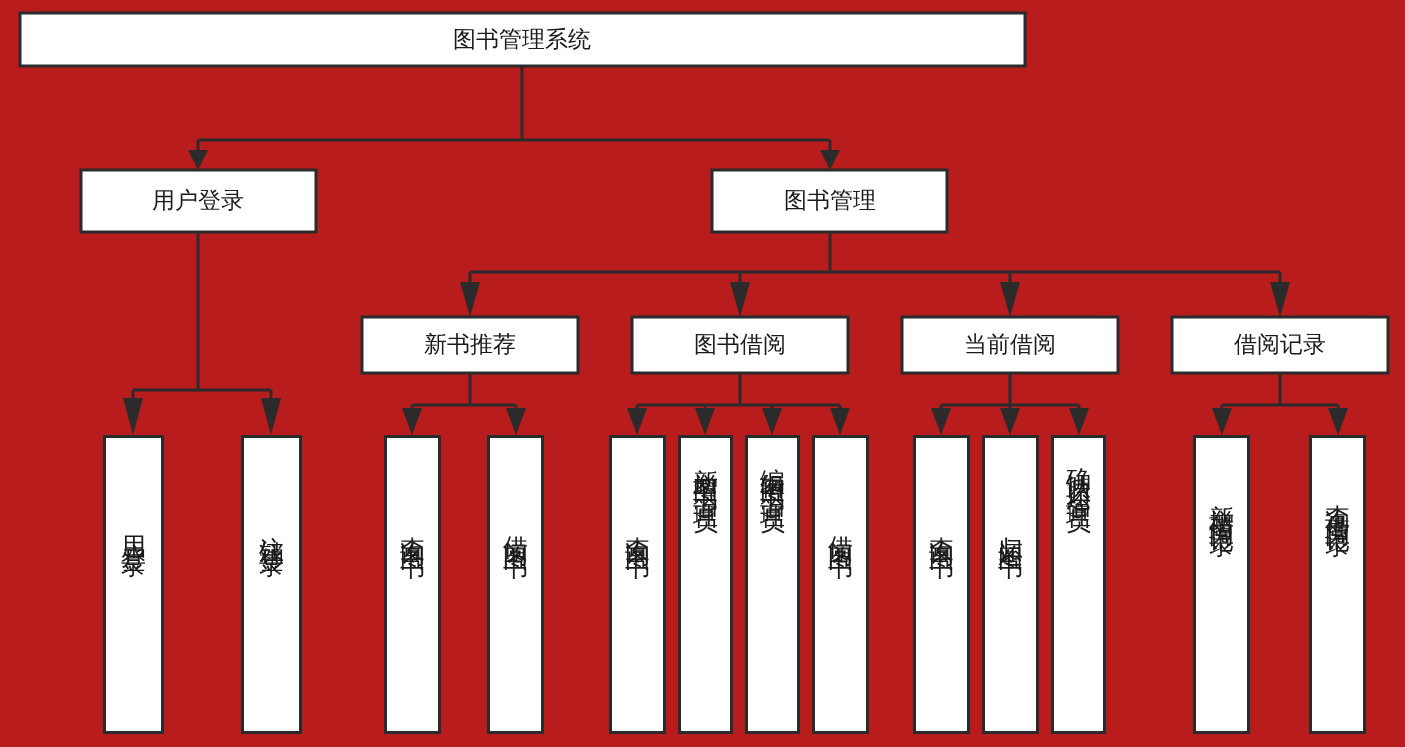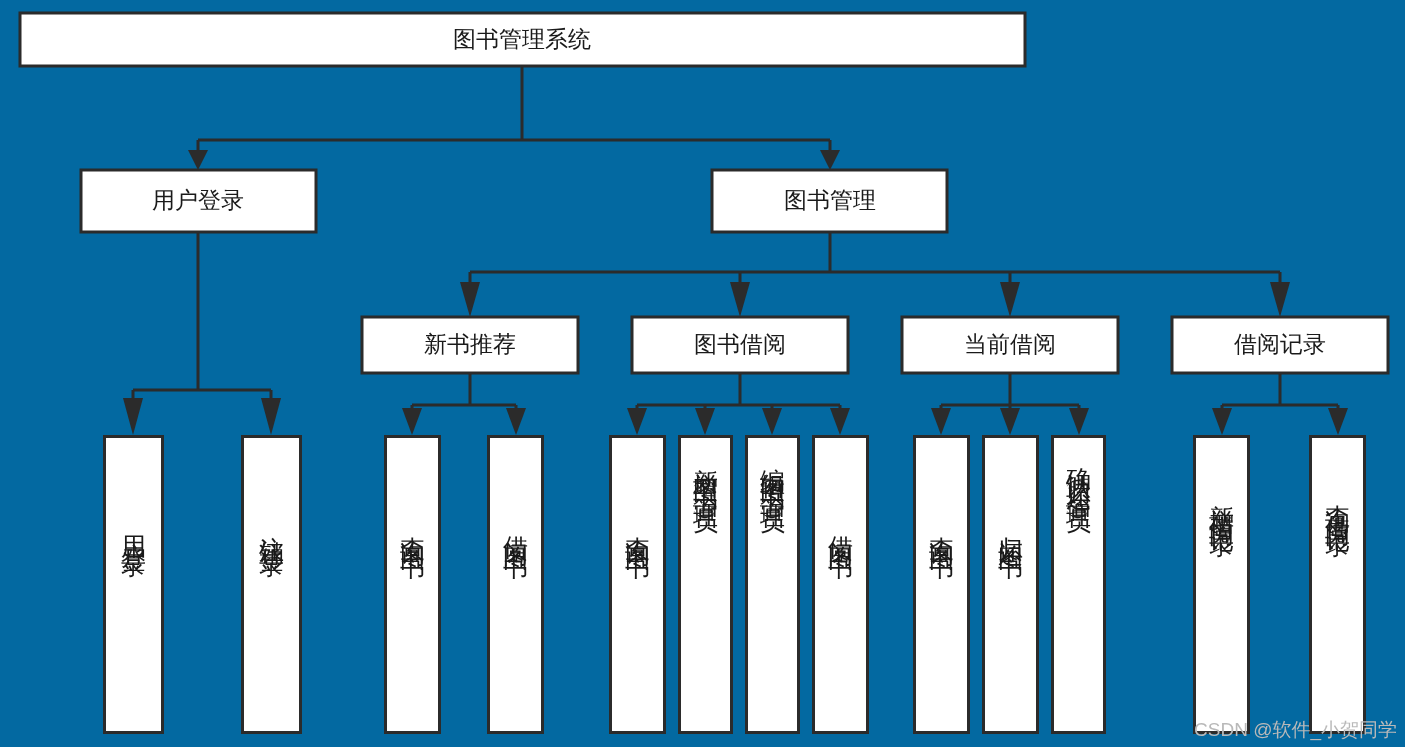--- a/index.html
+++ b/index.html
@@ -10,21 +10,21 @@
   body {
     width: 1405px;
     height: 747px;
     overflow: hidden;
     font-family: "Liberation Sans", "DejaVu Sans", sans-serif;
   }
   #diagram-root {
     position: relative;
     width: 1405px;
     height: 747px;
-    background: #0369a1;
+    background: #b91c1c;
   }
   svg#flow {
     position: absolute;
     top: 0;
     left: 0;
     width: 1405px;
     height: 747px;
   }
   .node-rect {
     fill: #ffffff;
@@ -249,15 +249,14 @@
   </div>
 
   <div class="leaf-box" style="left:1193px; top:435px; width:57px; height:299px;">
     <span class="leaf-text mid">新增借阅记录</span>
   </div>
 
   <div class="leaf-box" style="left:1309px; top:435px; width:57px; height:299px;">
     <span class="leaf-text mid">查询借阅记录</span>
   </div>
 
-  <div class="watermark">CSDN @软件_小贺同学</div>
 
 </div>
 
 </body></html>

